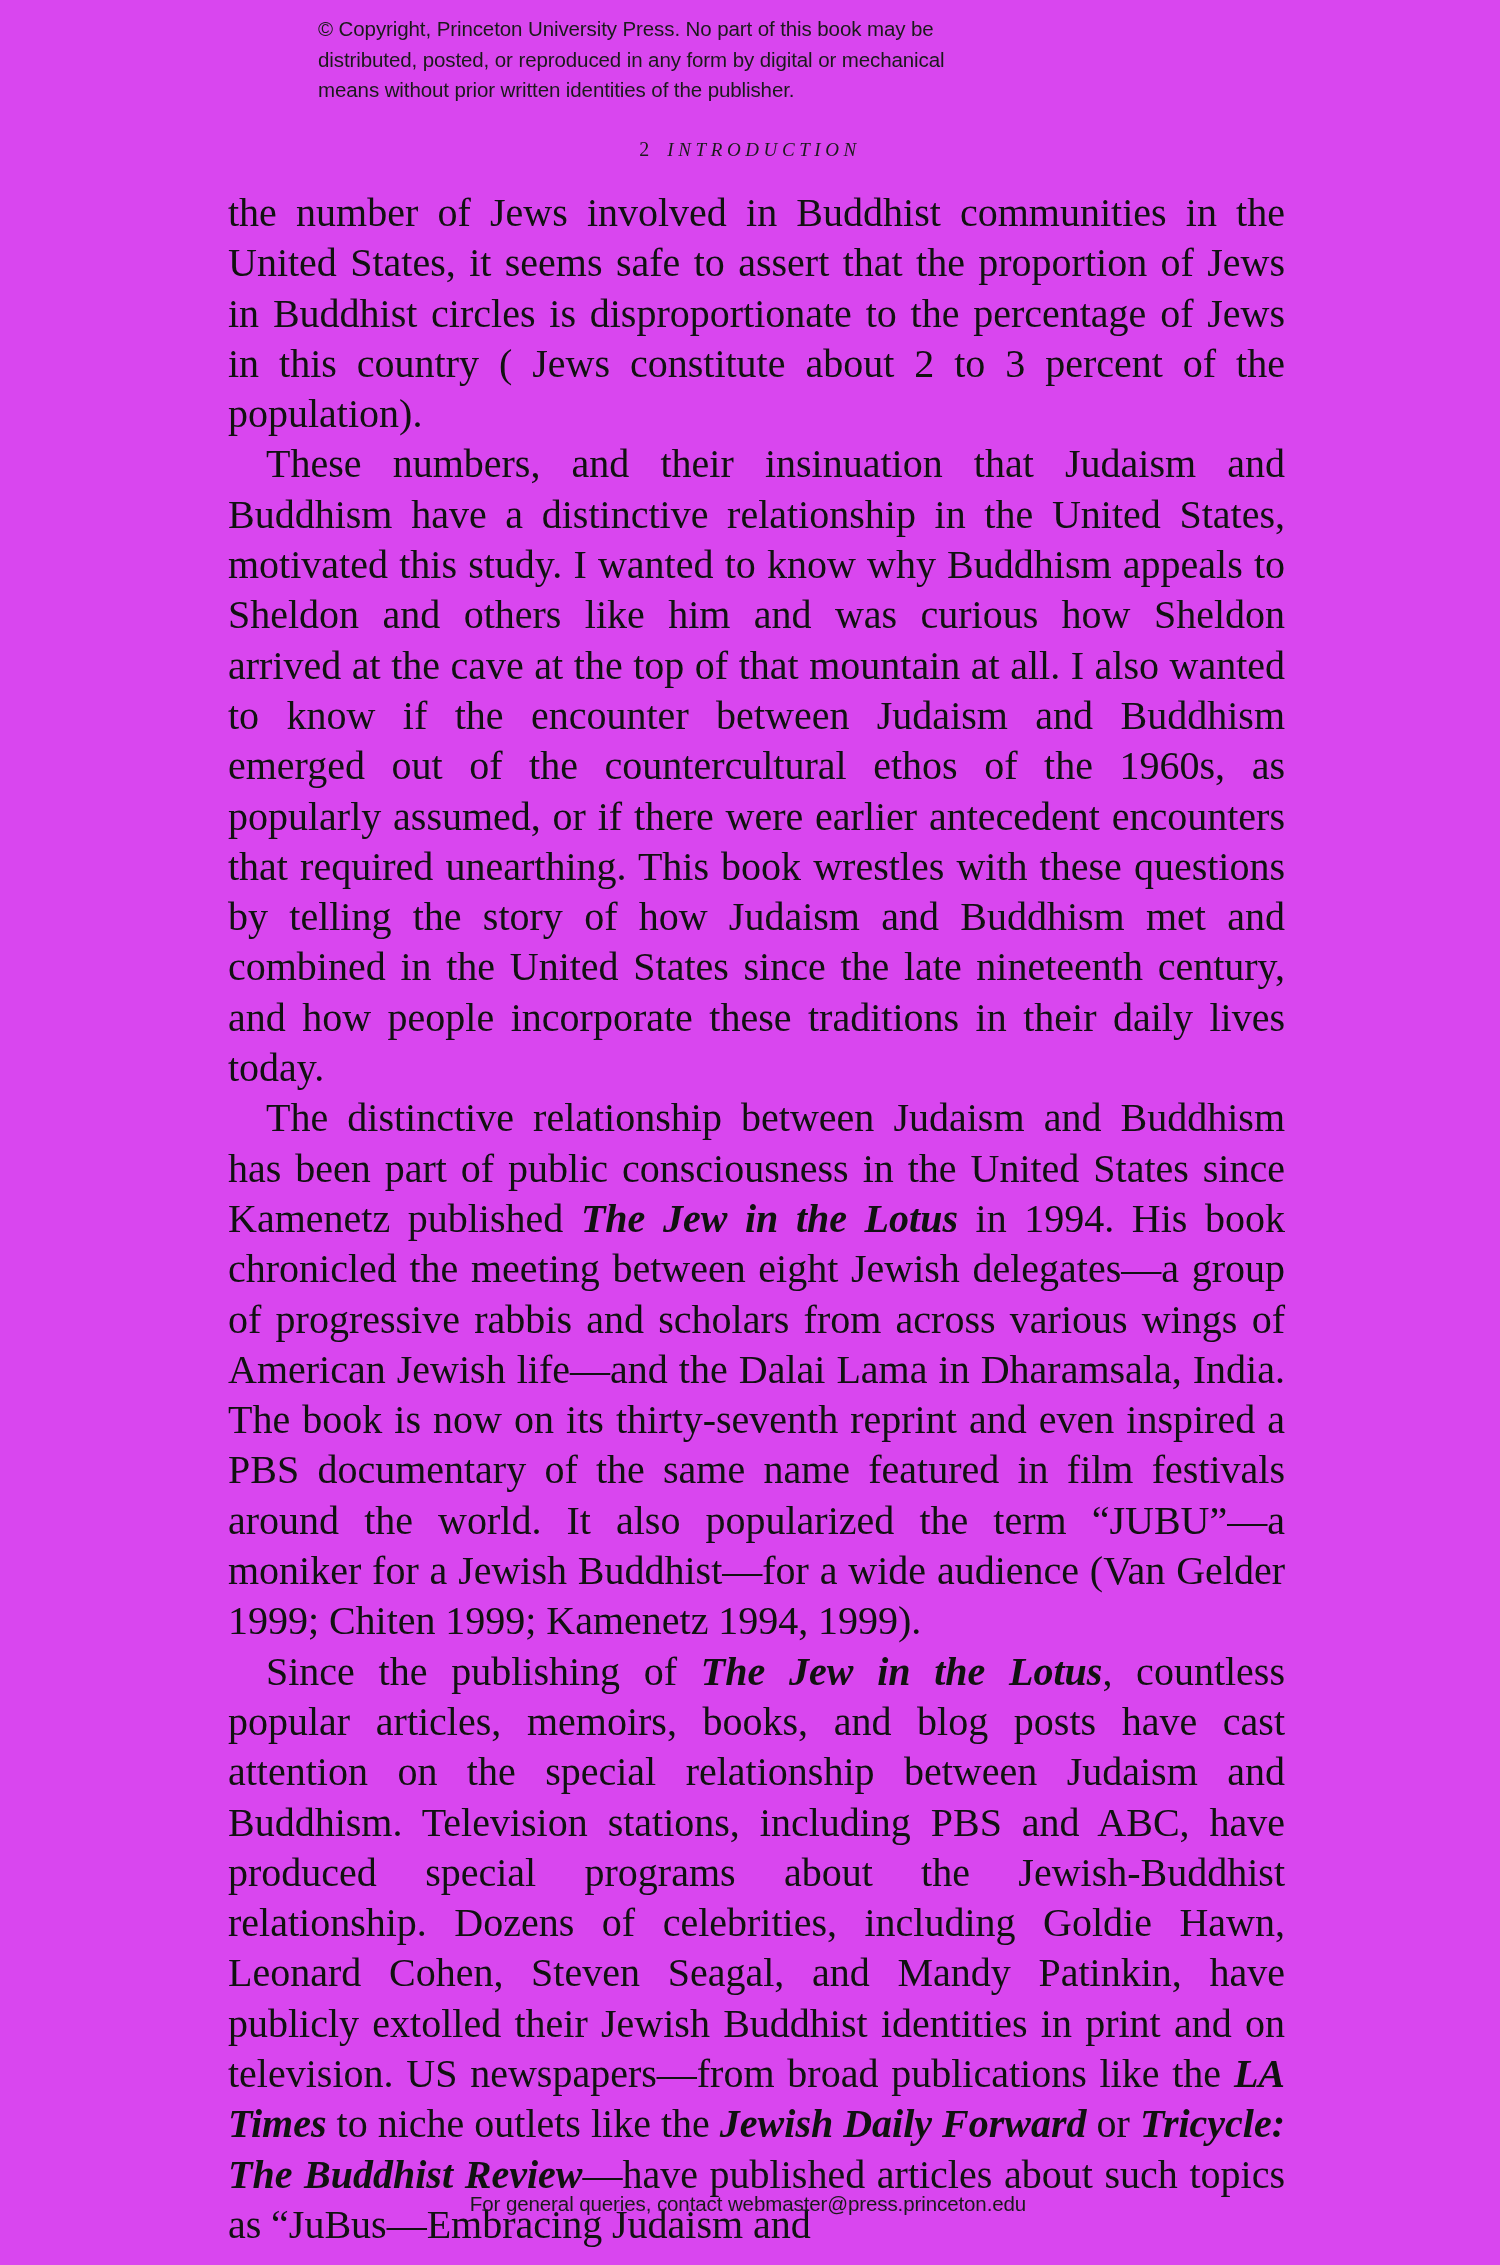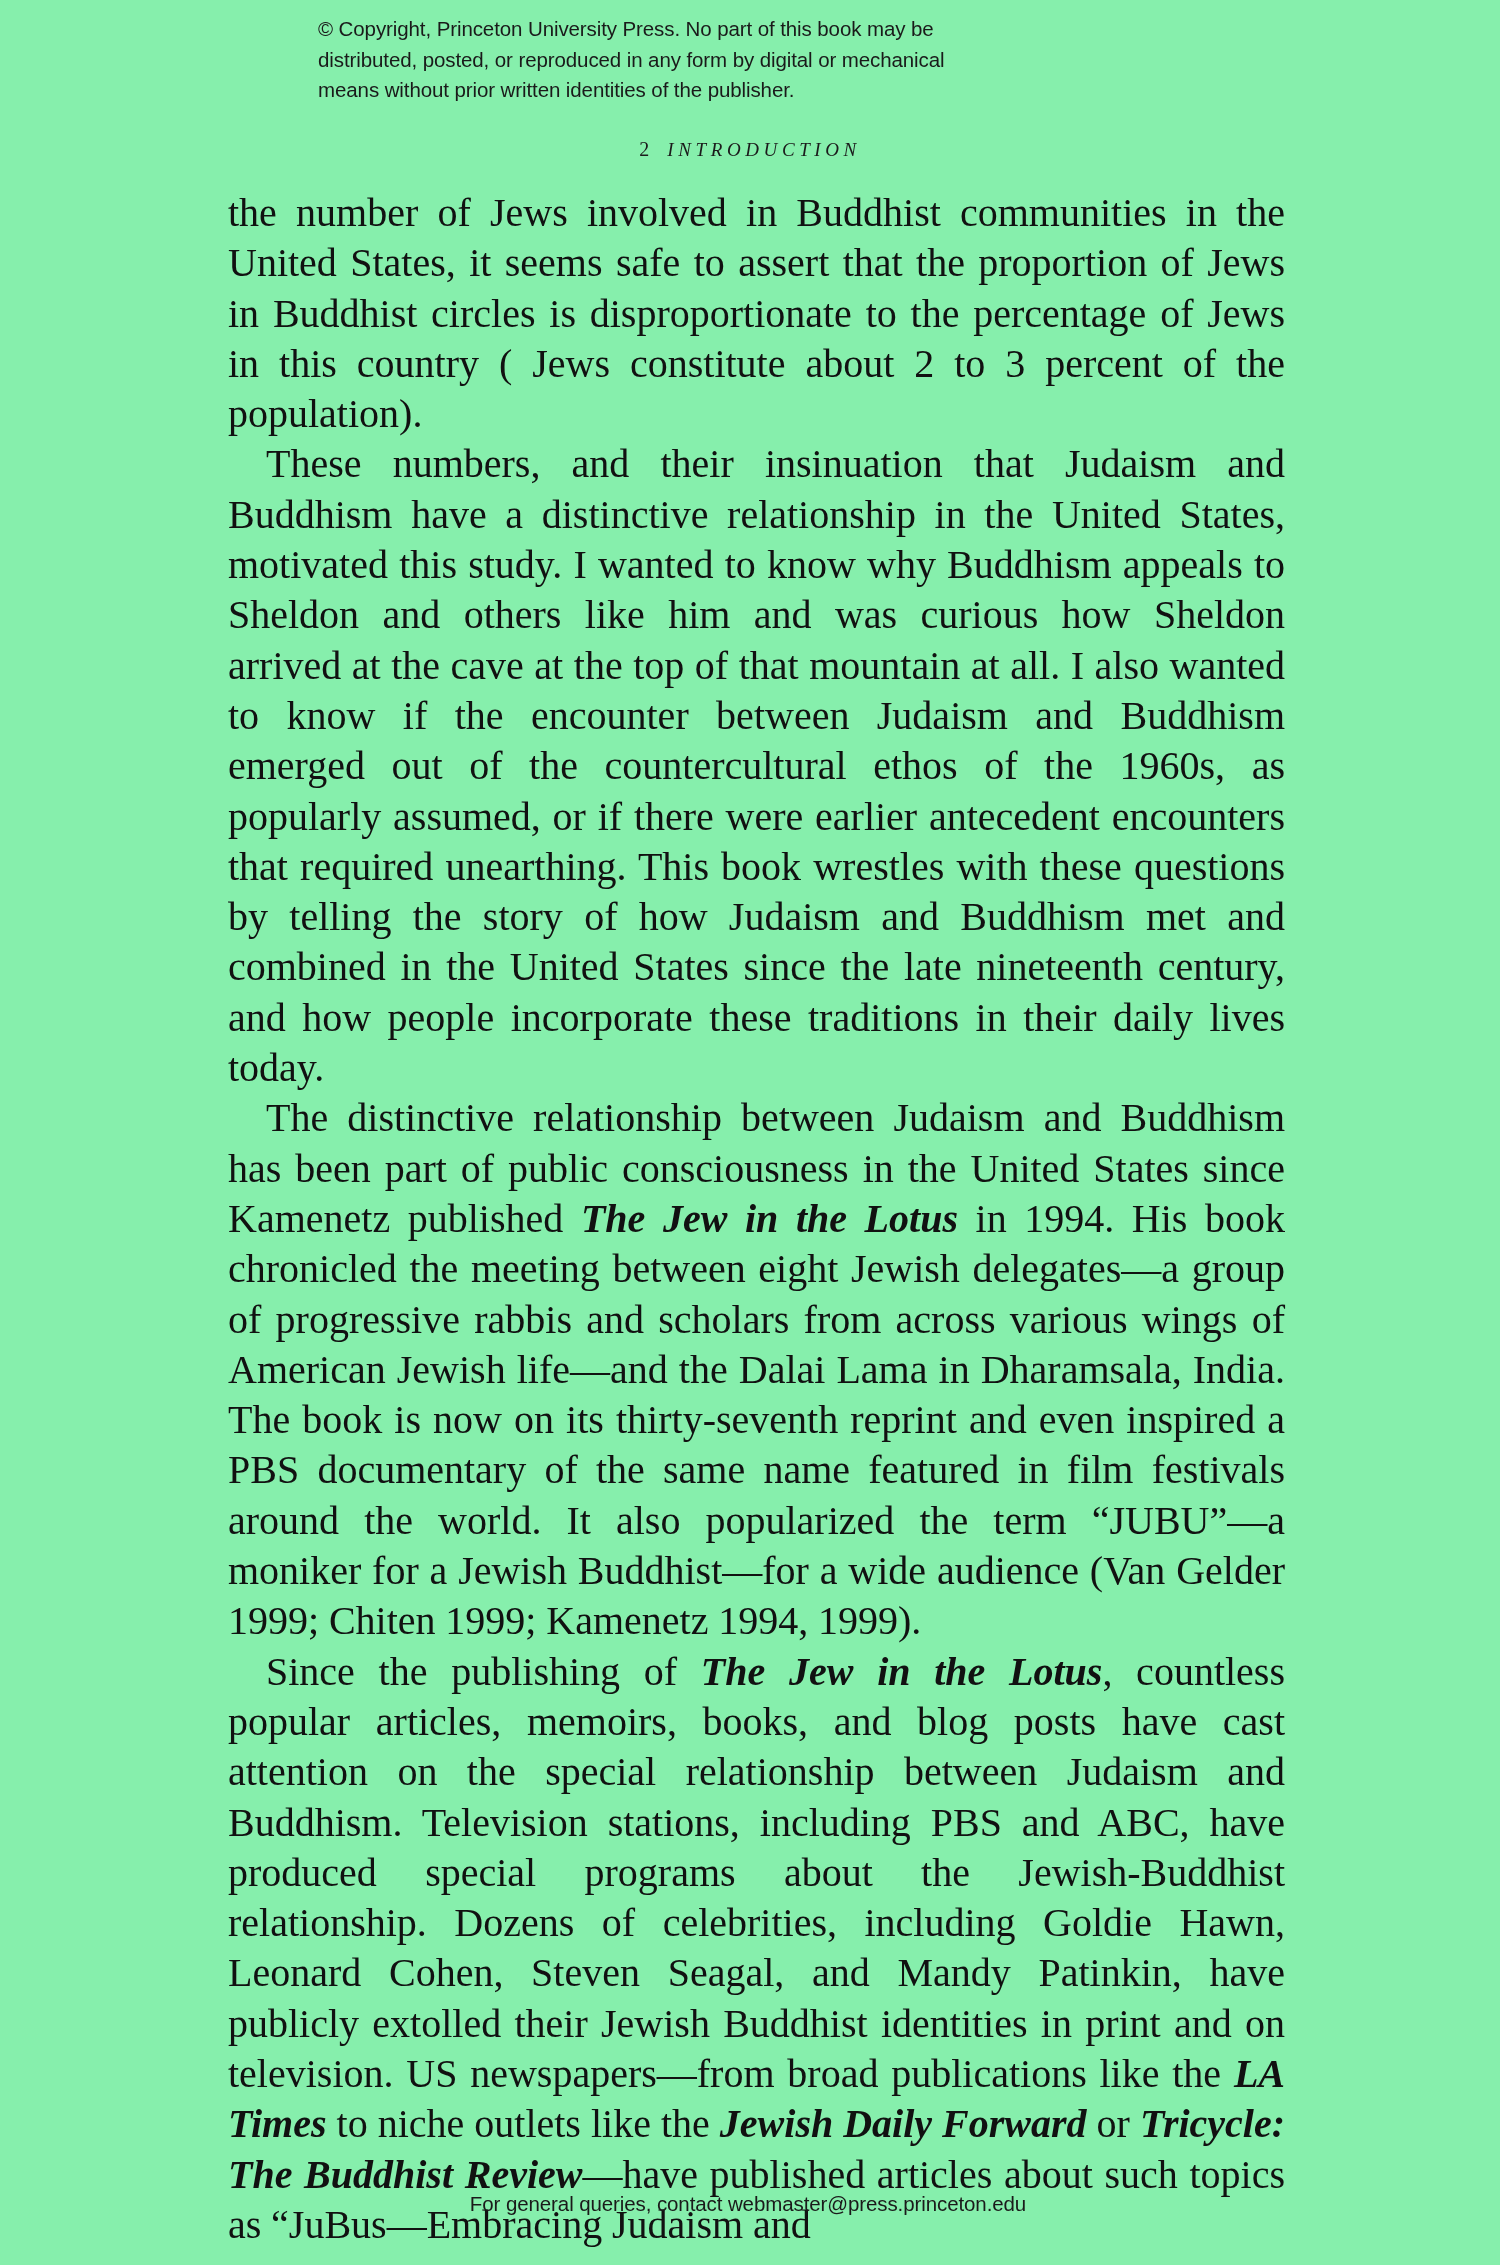--- a/index.html
+++ b/index.html
@@ -13,21 +13,21 @@
     height: 2265px;
     position: relative;
     font-family: "Liberation Serif", "DejaVu Serif", serif;
     color: #111111;
     overflow: hidden;
   }
 
   .page {
     position: absolute;
     inset: 0;
-    background: #86efac;
+    background: #d946ef;
   }
 
   
   .copyright-notice {
     position: absolute;
     left: 318px;
     top: 14px;
     width: 840px;
     font-family: "Liberation Sans", "DejaVu Sans", sans-serif;
     font-size: 20.5px;

